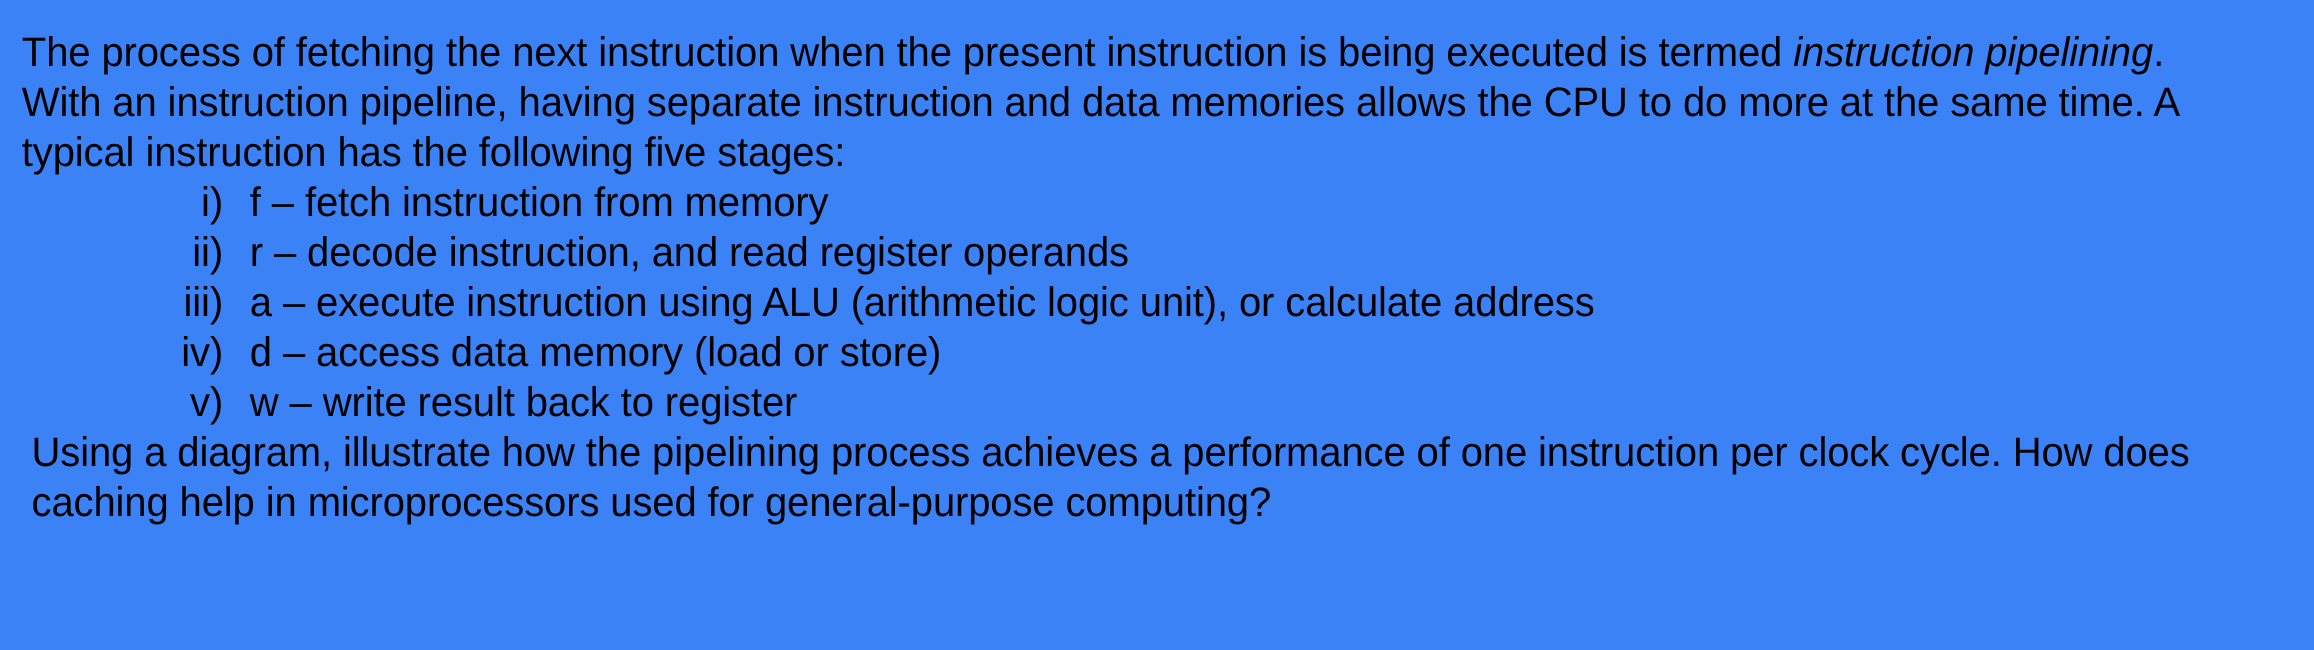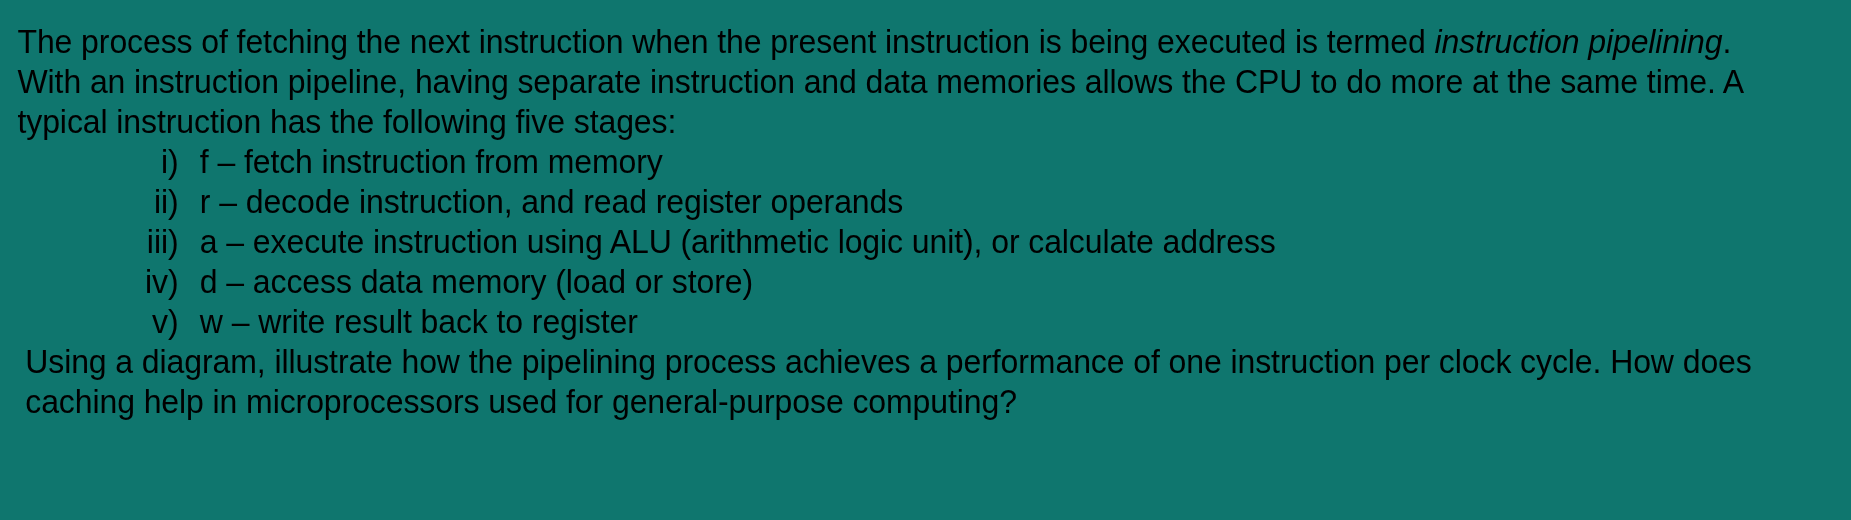--- a/index.html
+++ b/index.html
@@ -12,21 +12,21 @@
     height: 520px;
     font-family: "Liberation Sans", "DejaVu Sans", sans-serif;
     font-stretch: condensed;
     color: #000000;
     overflow: hidden;
   }
   .page {
     position: relative;
     width: 1851px;
     height: 520px;
-    background: #0f766e;
+    background: #3b82f6;
     box-sizing: border-box;
     padding: 22px 0 0 0;
   }
   .para {
     font-size: 33px;
     line-height: 40px;
     letter-spacing: -0.1px;
     margin: 0;
     padding: 0 18px 0 18px;
     white-space: normal;

